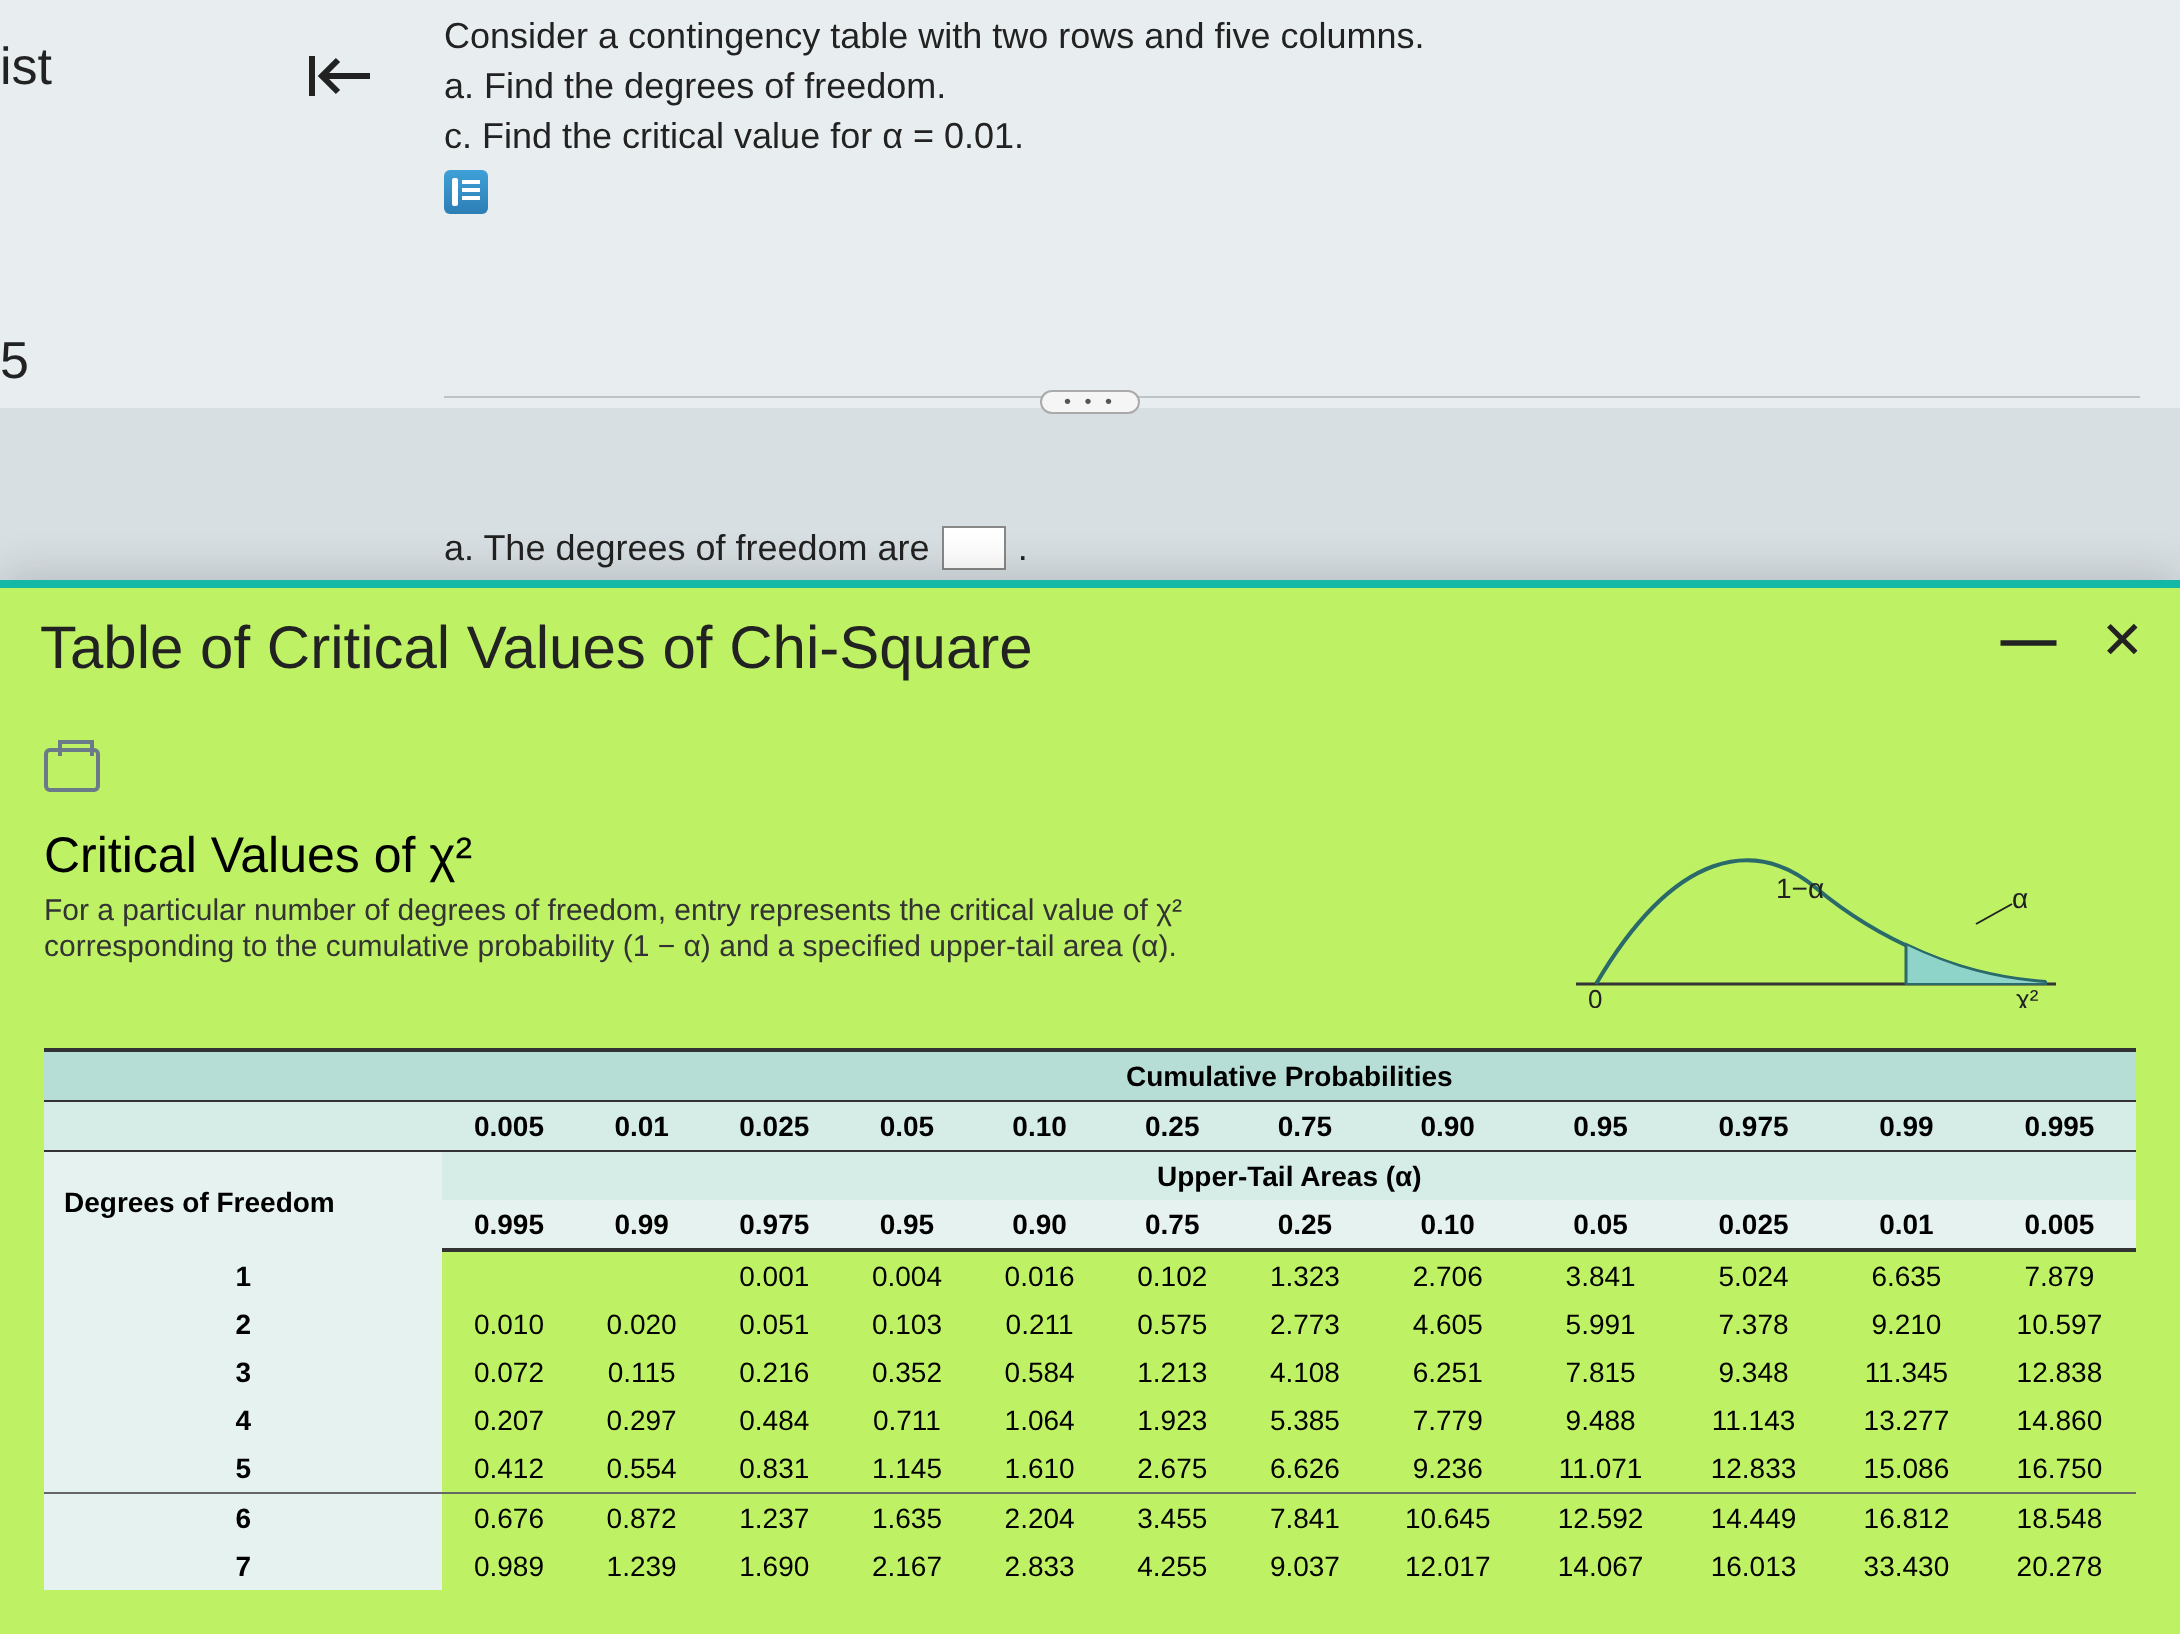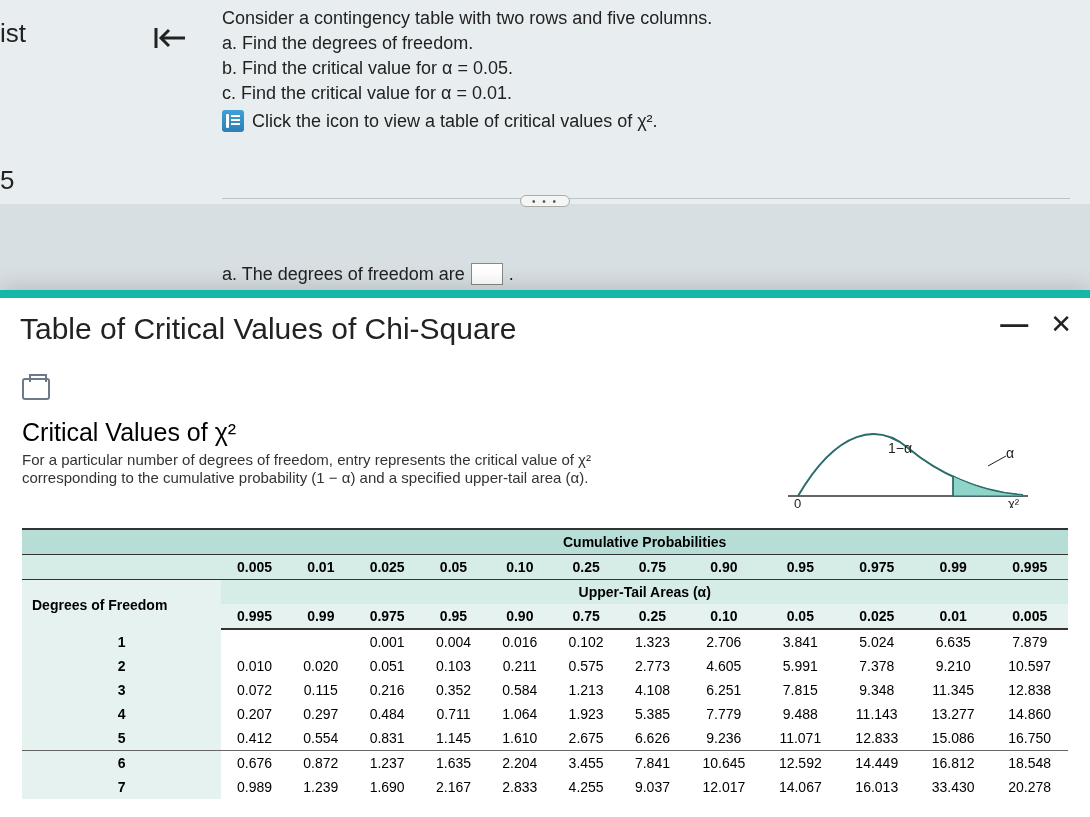--- a/index.html
+++ b/index.html
@@ -98,22 +98,22 @@
   .answer-input{
     display:inline-block;
     width:32px; height:22px;
     border:1px solid #888;
     background:#fff;
   }
   .modal {
     position:absolute;
     left:0; top:290px;
     right:0; bottom:0;
-    background:#ffffff;
-    border-top:8px solid #14b8a6;
+    background:#bef264;
+    border-top:4px solid #14b8a6;
     box-shadow: 0 -4px 20px rgba(0,0,0,0.15);
   }
   .modal-header{
     position:relative;
     height:70px;
     padding:14px 20px 0 20px;
     font-size:30px;
     color:#222;
     font-weight:400;
   }
@@ -228,25 +228,23 @@
     <svg width="34" height="28" viewBox="0 0 34 28">
       <line x1="3" y1="4" x2="3" y2="24" stroke="#222" stroke-width="3"></line>
       <line x1="32" y1="14" x2="8" y2="14" stroke="#222" stroke-width="3"></line>
       <polyline points="16,6 8,14 16,22" fill="none" stroke="#222" stroke-width="3"></polyline>
     </svg>
   </div>
 
   <div class="question-area">
     <div class="line">Consider a contingency table with two rows and five columns.</div>
     <div class="line">a. Find the degrees of freedom.</div>
-    <div class="line">b. Find the critical value for α = 0.05.</div>
     <div class="line">c. Find the critical value for α = 0.01.</div>
     <div class="view-table-row">
       <span class="table-icon"></span>
-      <span>Click the icon to view a table of critical values of χ².</span>
     </div>
   </div>
 
   <div class="hr-sep"></div>
   <div class="ellipsis-handle">• • •</div>
 
   <div class="answer-row">
     <span>a. The degrees of freedom are</span>
     <span class="answer-input"></span>
     <span>.</span>

